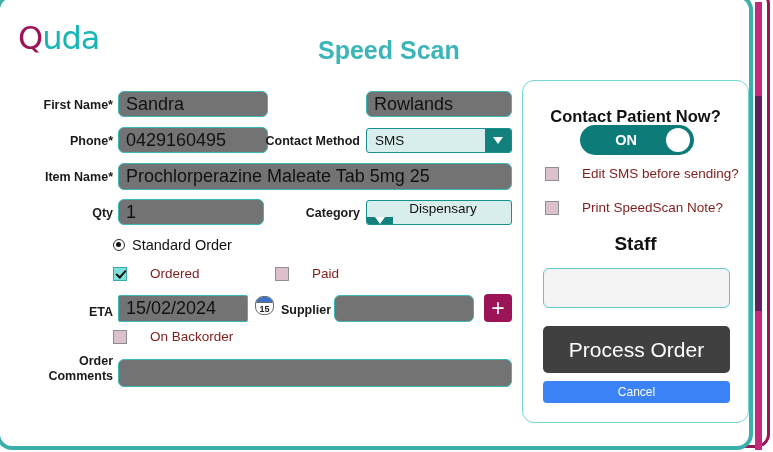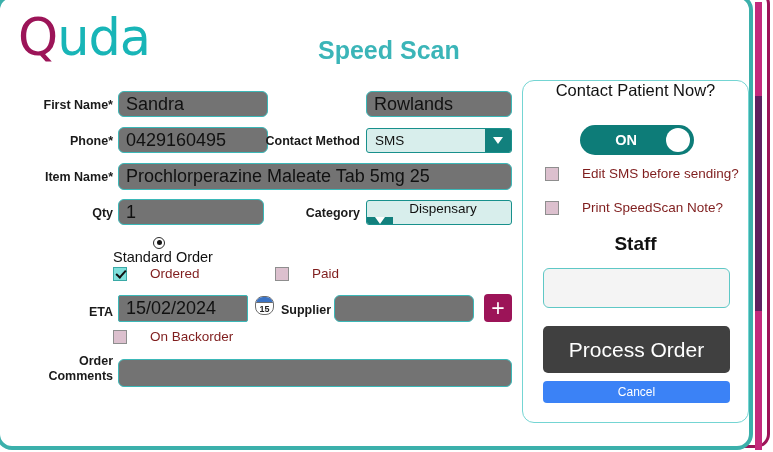--- a/index.html
+++ b/index.html
@@ -73,21 +73,21 @@
     top: 0;
     width: 749px;
     height: 444px;
     box-sizing: border-box;
   }
 
   .logo {
     position: absolute;
     left: 18px;
     top: 18px;
-    font-size: 51px;
+    font-size: 32px;
     line-height: 44px;
     font-family: "DejaVu Sans", sans-serif;
     font-weight: 400;
     letter-spacing: -1px;
   }
   .logo .q { color: #9c1458; }
   .logo .uda { color: #18b5b7; }
 
   .page-title {
     position: absolute;
@@ -159,21 +159,20 @@
     align-items: center;
     justify-content: center;
   }
   .sel .sel-arrow svg { display: block; }
   .radio {
     position: absolute;
     display: flex;
     align-items: center;
     font-size: 14.5px;
     color: #111;
-    flex-direction: column;
   }
   .radio .dot {
     width: 12px; height: 12px;
     border: 1.3px solid #2b2b2b;
     border-radius: 50%;
     margin-right: 7px;
     background: #fff;
     position: relative;
     box-sizing: border-box;
     flex: none;
@@ -267,24 +266,24 @@
     width: 227px;
     height: 343px;
     box-sizing: border-box;
     background: #ffffff;
     border: 1.6px solid #74d5d3;
     border-radius: 12px;
   }
   .panel-title {
     position: absolute;
     width: 100%;
-    top: 0;
+    top: 26px;
     text-align: center;
     font-size: 16.5px;
-    font-weight: normal;
+    font-weight: bold;
     color: #111;
   }
   .toggle {
     position: absolute;
     left: 57px;
     top: 44px;
     width: 114px;
     height: 30px;
     background: #0d7c78;
     border-radius: 15px;

